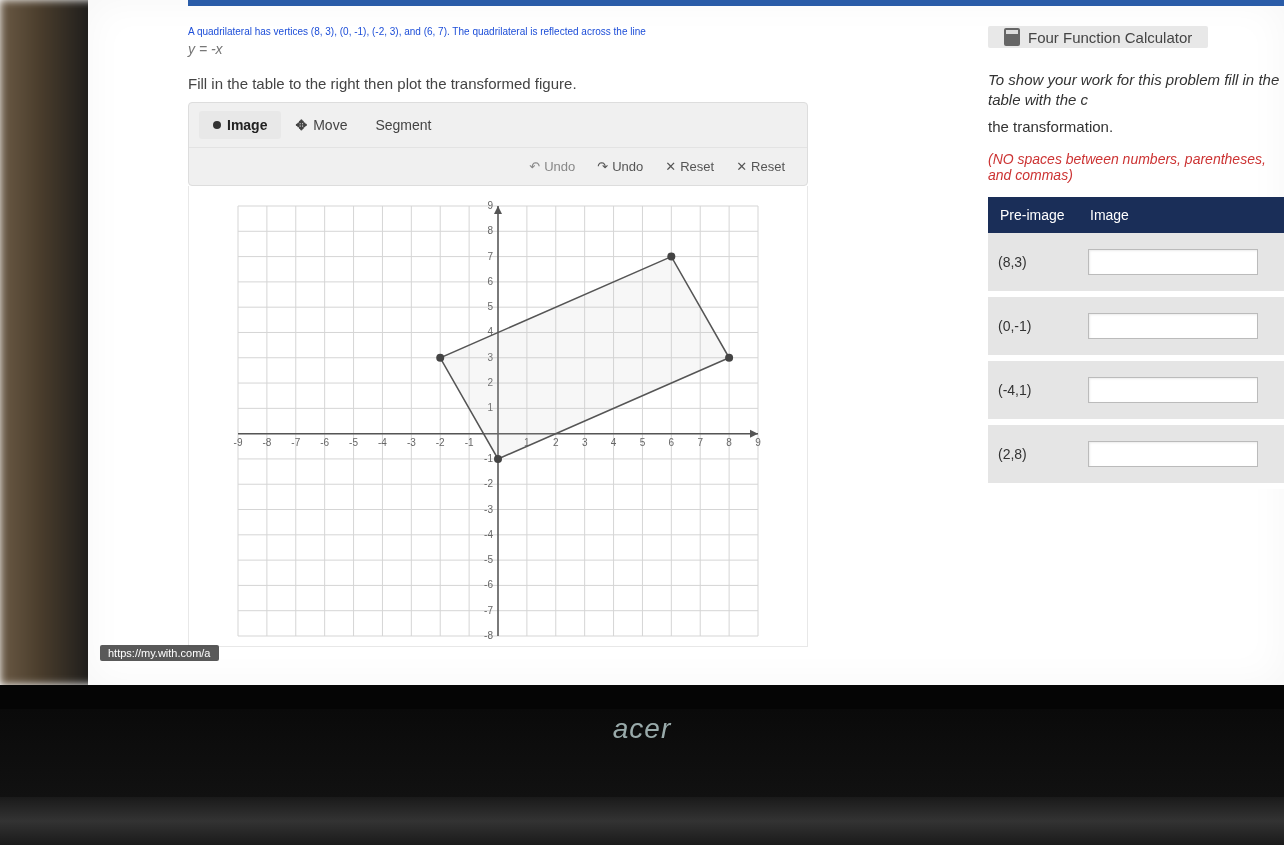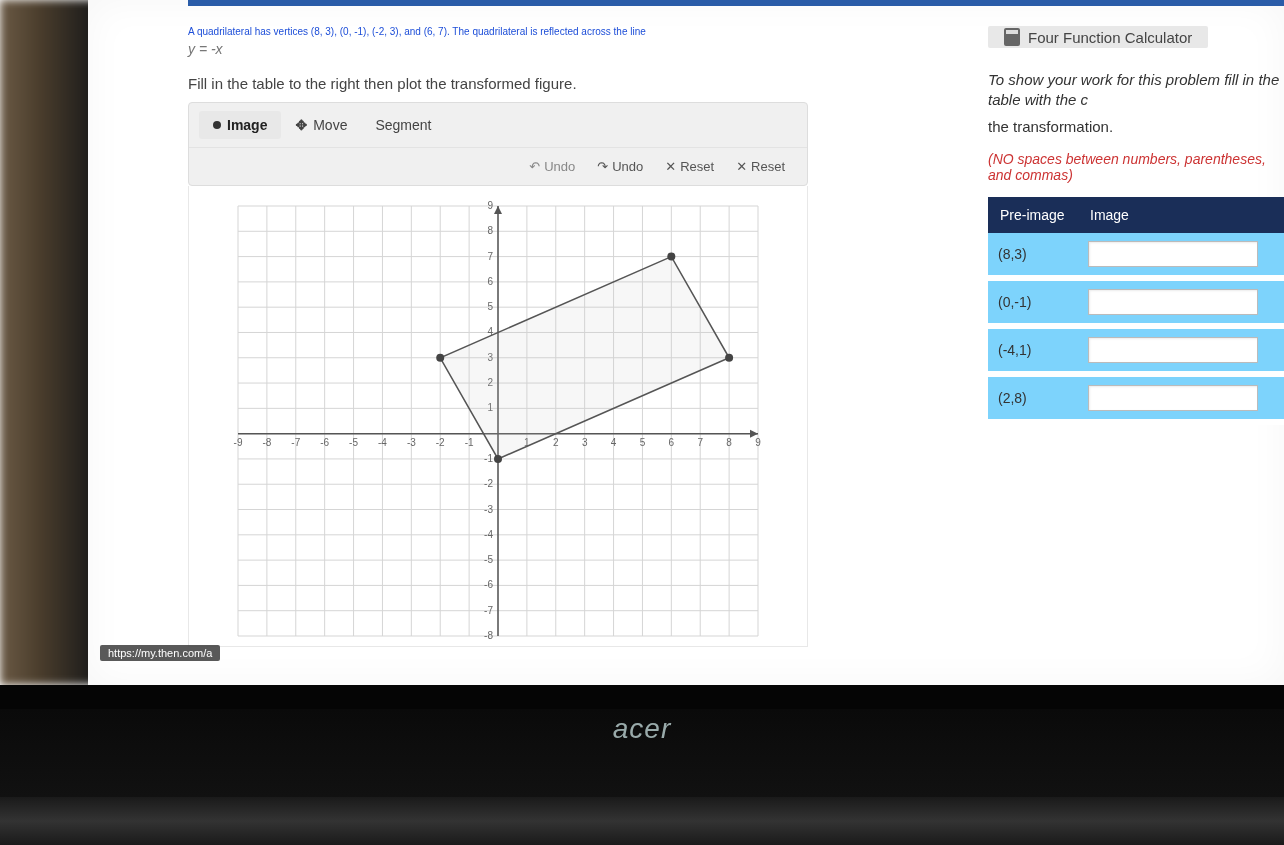--- a/index.html
+++ b/index.html
@@ -121,23 +121,23 @@
   }
   table.ans th {
     background: #1a2e58;
     color: #fff;
     font-weight: 400;
     font-size: 14px;
     padding: 10px 12px;
     text-align: left;
   }
   table.ans td {
-    padding: 8px 10px;
+    padding: 16px 10px;
     font-size: 14px;
-    background: #7dd3fc;
+    background: #e5e5e5;
     border-bottom: 6px solid #fff;
   }
   table.ans td:first-child { width: 90px; color: #333; }
   .ans-input {
     width: 170px;
     height: 26px;
     border: 1px solid #bbb;
     background: #fff;
     box-shadow: inset 1px 1px 2px rgba(0,0,0,0.08);
     padding: 2px 6px;
@@ -351,18 +351,18 @@
           <tr>
             <td>(2,8)</td>
             <td><input class="ans-input" style=""></td>
           </tr>
         </tbody>
       </table>
     </div>
   </div>
 </div>
 
-<div class="url-overlay">https://my.then.com/a</div>
+<div class="url-overlay">https://my.with.com/a</div>
 
 <div class="laptop-bezel">
   <div class="logo">acer</div>
   <div class="hinge"></div>
 </div>
 
 </body></html>

